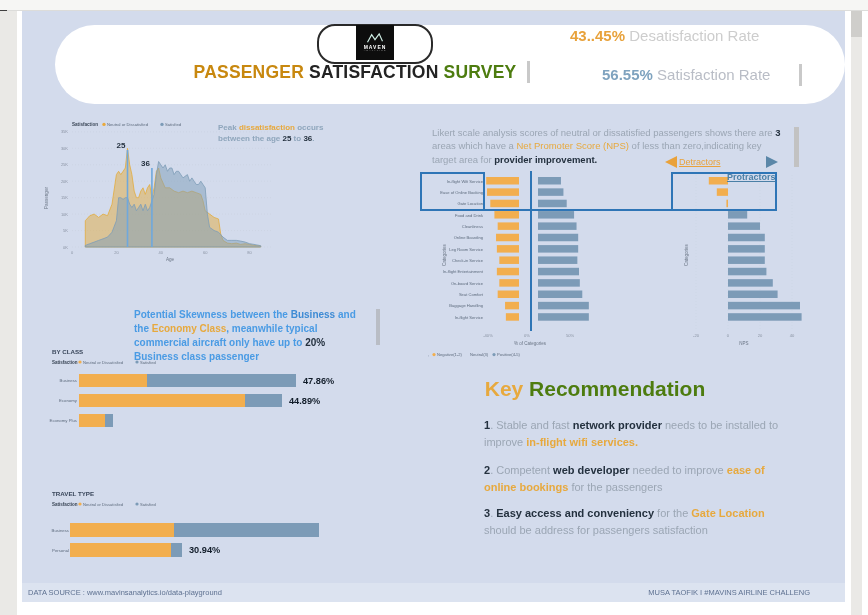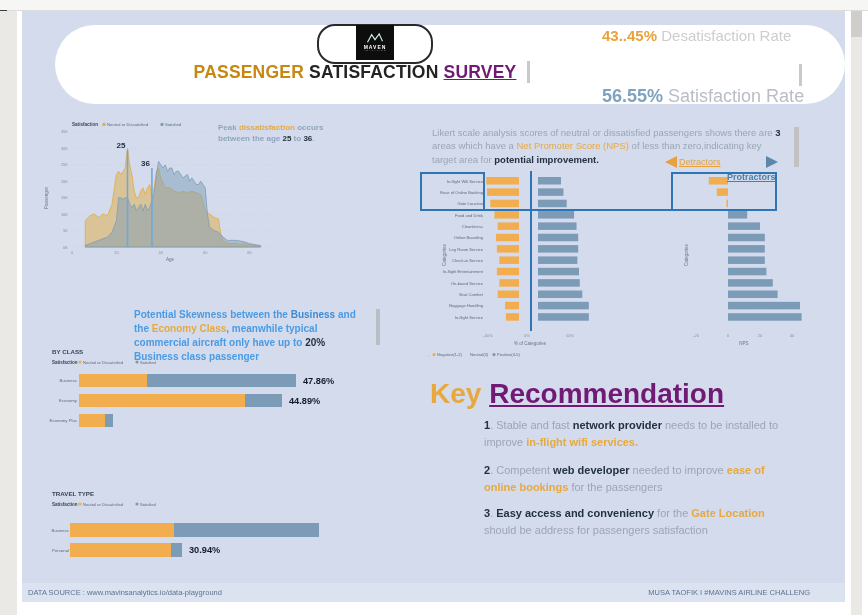--- a/index.html
+++ b/index.html
@@ -14,41 +14,41 @@
   #canvas{left:22px;top:11px;width:823px;height:591px;background:#d3dbec;}
   #footer-band{left:22px;top:583px;width:823px;height:19px;background:rgba(255,255,255,0.22);}
   
   #header-pill{left:55px;top:25px;width:790px;height:79px;background:#ffffff;border-radius:44px;}
   #logo-outline{left:317px;top:24px;width:112px;height:36px;background:#fff;border:2px solid #2a2a2a;border-radius:18px;}
   #logo-box{left:356px;top:25px;width:38px;height:35px;background:#0d0d0d;display:flex;flex-direction:column;align-items:center;justify-content:center;}
   #logo-brand{color:#fff;font-size:5px;letter-spacing:1px;font-weight:700;line-height:1.2;}
   #logo-sub{color:#9a9a9a;font-size:2.5px;letter-spacing:1px;line-height:1;}
   #main-title{left:180px;top:60px;width:350px;text-align:center;font-size:17.5px;font-weight:700;letter-spacing:.2px;}
   .vbar{background:#c9c9c9;width:3px;height:22px;}
-  #stat1{left:602px;top:27px;width:220px;font-size:15px;color:#cdcdcd;}
-  #stat2{left:602px;top:66px;width:220px;font-size:18px;color:#b9bdc6;margin-top:20px;}
+  #stat1{left:570px;top:27px;width:220px;font-size:15px;color:#cdcdcd;}
+  #stat2{left:602px;top:66px;width:220px;font-size:15px;color:#b9bdc6;}
   .stat-val-gold{color:#E8A23B;}
   .stat-val-blue{color:#7FA3BF;}
   
   .rich{line-height:1.4;}
   .b{font-weight:700;}
   .c-gold{color:#C8880F;}
   .c-gold2{color:#E7A93E;}
   .c-ink{color:#232323;}
-  .c-steel{color:#701a75;text-decoration:underline;}
+  .c-steel{color:#4d7c0f;}
   .c-dark{color:#24313F;}
   .c-sky{color:#4A9BE4;}
   .c-skybold{color:#3E8BD4;}
   #peak-note{left:180px;top:122px;width:115px;font-size:8px;color:#8FA6BC;font-weight:600;margin-left:38px;}
   #likert-note{left:432px;top:126px;width:356px;font-size:9.5px;color:#9BA6B4;}
   #likert-scroll{left:794px;top:127px;width:5px;height:40px;background:#c2c2c2;}
   #skew-note{left:134px;top:308px;width:224px;font-size:10px;color:#4A9BE4;font-weight:600;}
   #skew-scroll{left:376px;top:309px;width:4px;height:36px;background:#b9bdc5;}
   #travel-note{left:130px;top:468px;width:240px;text-align:center;font-size:9.3px;font-weight:700;}
-  #keyrec-title{left:430px;top:374px;width:330px;text-align:left;font-size:28px;font-weight:700;}
+  #keyrec-title{left:430px;top:374px;width:330px;text-align:center;font-size:21px;font-weight:700;}
   .rec{left:447px;width:314px;font-size:11px;color:#9BA6B4;line-height:1.5;margin-left:37px;}
   #rec1{top:417px;} #rec2{top:462px;} #rec3{top:505px;}
   #footer-left{left:28px;top:588px;font-size:7.5px;color:#5E7191;}
   #footer-right{right:58px;top:588px;font-size:7.5px;color:#5E7191;}
   
   svg{display:block;font-family:"Liberation Sans",sans-serif;}
   #chart-age{left:40px;top:118px;}
   #chart-likert{left:420px;top:165px;}
   #chart-nps{left:660px;top:165px;}
   #chart-class{left:40px;top:345px;}
@@ -122,21 +122,21 @@
       <line x1="111.92" y1="50" x2="111.92" y2="129" stroke="#6FA8DC" stroke-width="1.6"></line>
       <text x="109.92" y="48" font-size="8" fill="#24313F" text-anchor="end" font-weight="700">36</text>
       <text x="32" y="8" font-size="4.6" fill="#3a4656" text-anchor="start" font-weight="700">Satisfaction</text>
       <circle cx="64" cy="6.4" r="1.7" fill="#E9A93C"></circle>
       <text x="67" y="8" font-size="4.2" fill="#5d6b7d" text-anchor="start" font-weight="400">Neutral or Dissatisfied</text>
       <circle cx="122" cy="6.4" r="1.7" fill="#7C9BB7"></circle>
       <text x="125" y="8" font-size="4.2" fill="#5d6b7d" text-anchor="start" font-weight="400">Satisfied</text>
     </svg>
   <div class="abs rich" id="peak-note"><span>Peak </span><span class="c-gold2">dissatisfaction</span><span> occurs between the age </span><span class="c-dark b">25</span><span> to </span><span class="c-dark b">36</span><span>.</span></div>
 
-  <div class="abs rich" id="likert-note"><span>Likert scale analysis scores of neutral or dissatisfied passengers shows there are </span><span class="c-dark b">3</span><span> areas which have a </span><span class="c-gold2">Net Promoter Score (NPS)</span><span> of less than zero,indicating key target area for </span><span class="c-dark b">potential improvement.</span></div>
+  <div class="abs rich" id="likert-note"><span>Likert scale analysis scores of neutral or dissatisfied passengers shows there are </span><span class="c-dark b">3</span><span> areas which have a </span><span class="c-gold2">Net Promoter Score (NPS)</span><span> of less than zero,indicating key target area for </span><span class="c-dark b">provider improvement.</span></div>
   <div class="abs" id="likert-scroll"></div>
 
   <svg class="abs" id="chart-likert" width="250" height="200" viewBox="0 0 250 200">
       <line x1="111" y1="6" x2="111" y2="166" stroke="#2E75B6" stroke-width="2"></line>
       <text x="63" y="17.6" font-size="4.1" fill="#5d6b7d" text-anchor="end" font-weight="400">In-flight Wifi Service</text>
       <rect x="66.2" y="12" width="32.8" height="7.5" fill="#F2AE4E"></rect>
       <rect x="118" y="12" width="22.959999999999997" height="7.5" fill="#7C9BB7"></rect>
       <text x="63" y="28.950000000000003" font-size="4.1" fill="#5d6b7d" text-anchor="end" font-weight="400">Ease of Online Booking</text>
       <rect x="67.02000000000001" y="23.35" width="31.979999999999997" height="7.5" fill="#F2AE4E"></rect>
       <rect x="118" y="23.35" width="25.419999999999998" height="7.5" fill="#7C9BB7"></rect>

